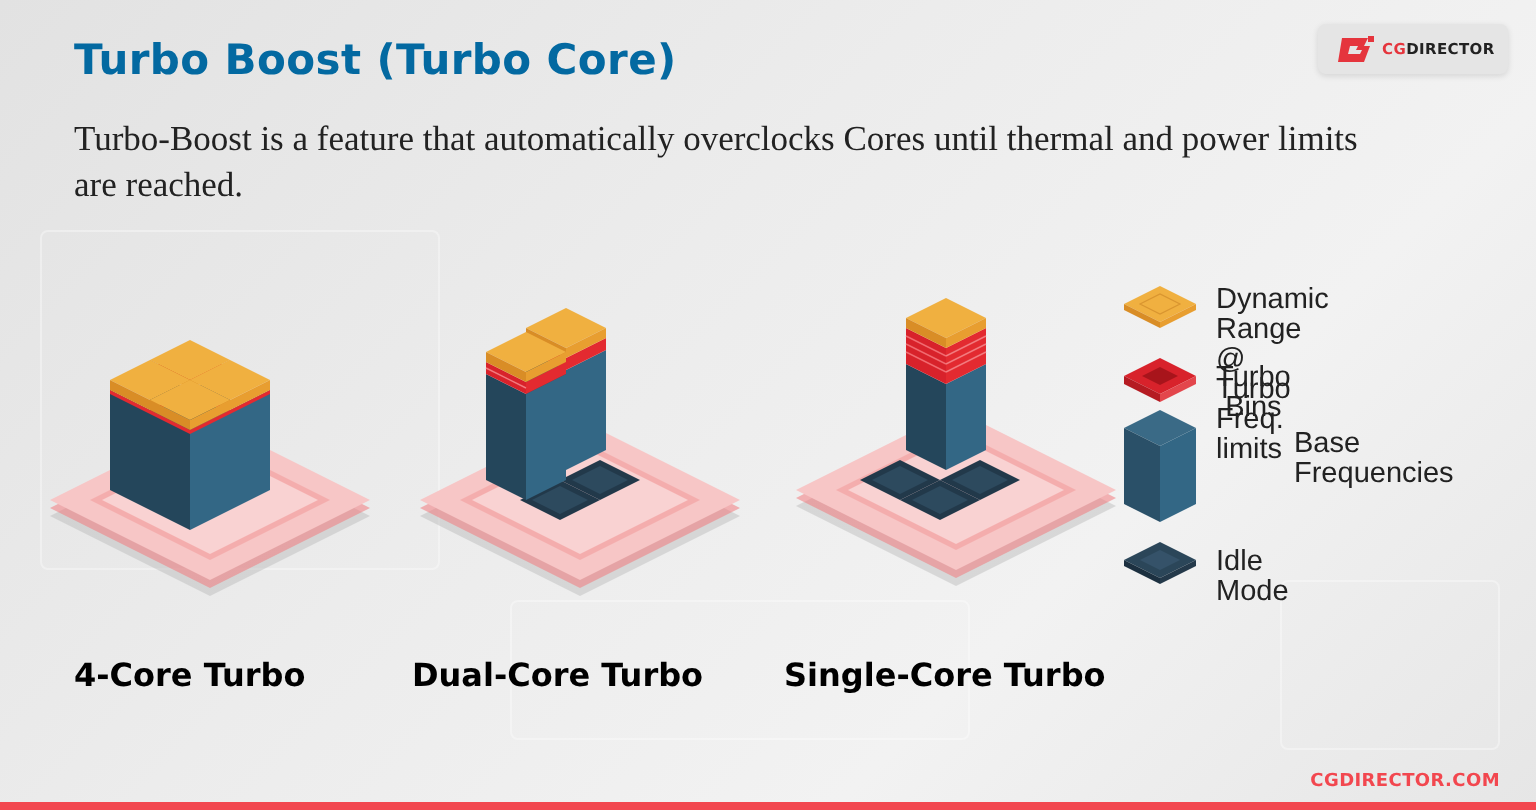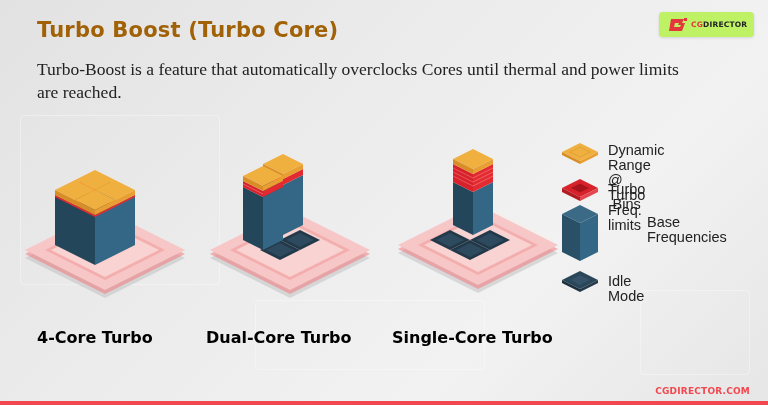--- a/index.html
+++ b/index.html
@@ -15,21 +15,21 @@
     font-family: "DejaVu Sans", sans-serif;
     font-weight: bold; font-size: 21px; letter-spacing: 0.2px;
   }
   .subtitle {
     position: absolute; left: 37px; top: 58px; width: 660px;
     font-family: Liberation Serif, serif;
     font-size: 17.5px; line-height: 23px; color: #222;
   }
   .logo-badge {
     position: absolute; left: 659px; top: 12px; width: 95px; height: 25px;
-    background: #bef264; border-radius: 4px;
+    background: #e5e5e5; border-radius: 4px;
     box-shadow: 0 1px 3px rgba(0,0,0,0.12);
     display: flex; align-items: center; gap: 4px; padding-left: 10px;
   }
   .logo-text {
     font-family: "DejaVu Sans", sans-serif; font-weight: bold;
     font-size: 7.5px; letter-spacing: 0.2px; color: #222;
   }
   .logo-text .cg { color: #e5353d; }
   .fig { position: absolute; }
   .caption {
@@ -53,21 +53,21 @@
   }
   .bg-line { position: absolute; border: 1px solid rgba(255,255,255,0.35); border-radius: 4px; }
 </style>
 </head>
 <body>
 
 <div class="bg-line" style="left:20px;top:115px;width:200px;height:170px;"></div>
 <div class="bg-line" style="left:255px;top:300px;width:230px;height:70px;"></div>
 <div class="bg-line" style="left:640px;top:290px;width:110px;height:85px;"></div>
 
-<div class="title" id="title" style="color: #a16207;">Turbo Boost (Turbo Core)</div>
+<div class="title" id="title" style="color: #0369a1;">Turbo Boost (Turbo Core)</div>
 <div class="subtitle">Turbo-Boost is a feature that automatically overclocks Cores until thermal and power limits are reached.</div>
 
 <div class="logo-badge">
   <svg width="18" height="14" viewBox="0 0 18 14">
     <path d="M2 1 H15 L13 5 H6 L5 9 H11 L12 7 H9 L10 5 H16 L13 13 H0 Z" fill="#e5353d"></path>
     <rect x="15" y="0" width="3" height="3" fill="#e5353d"></rect>
   </svg>
   <span class="logo-text"><span class="cg">CG</span><span>DIRECTOR</span></span>
 </div>
 

